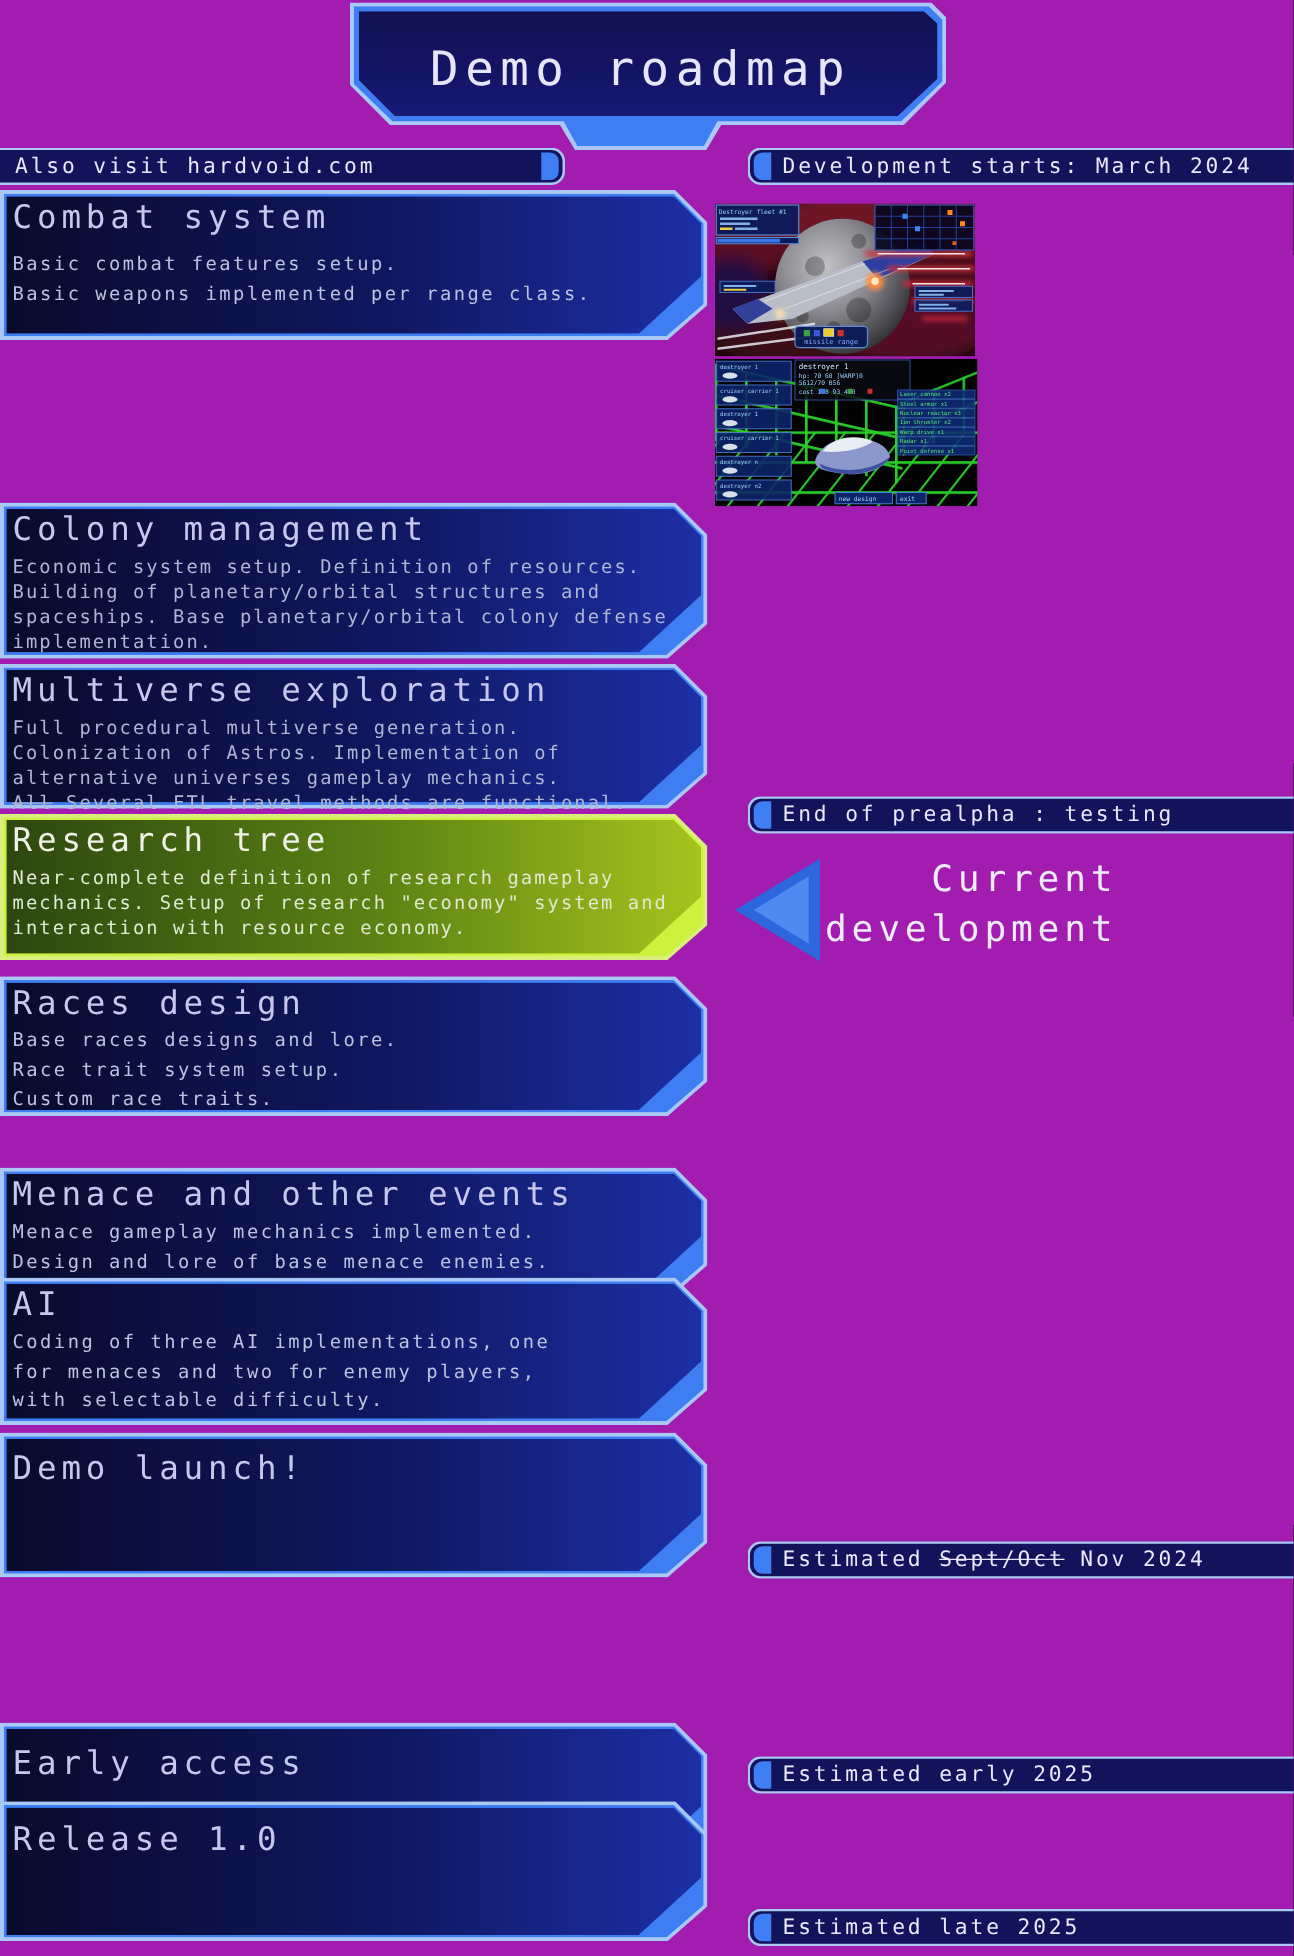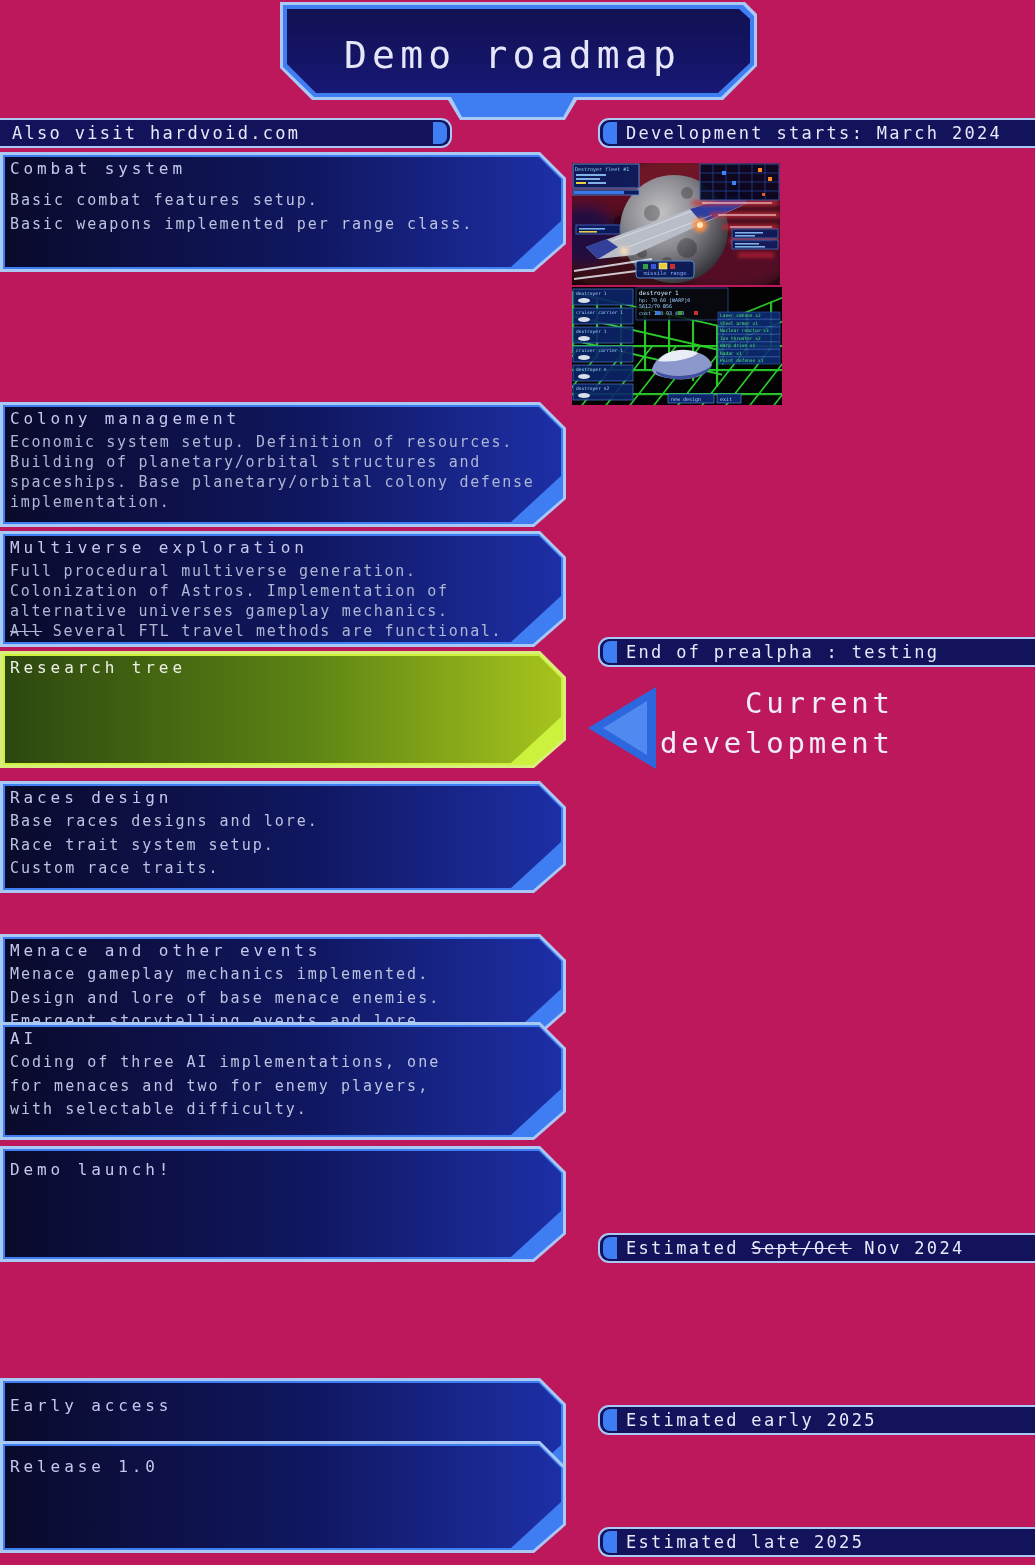--- a/index.html
+++ b/index.html
@@ -1,16 +1,16 @@
 <!DOCTYPE html>
 <html><head>
 <meta charset="utf-8">
 <style>
   html,body{margin:0;padding:0;background:#000;}
-  .wrap{position:relative;width:1035px;height:1565px;background:#be185d;overflow:hidden;
+  .wrap{position:relative;width:1035px;height:1565px;background:#a21caf;overflow:hidden;
         font-family:"DejaVu Sans Mono",monospace;}
 
   
   .tb{position:absolute;left:268px;top:0;width:489px;height:124px;}
   .tb-outer{position:absolute;inset:0;background:#a9c8f4;
     clip-path:polygon(12px 2px,477px 2px,489px 14px,489px 66px,455px 100px,309px 100px,297px 120px,192px 120px,180px 100px,44px 100px,12px 68px);}
   .tb-mid{position:absolute;inset:0;background:#3f7df2;
     clip-path:polygon(15px 5px,475px 5px,486px 16px,486px 65px,453px 97px,306px 97px,295px 117px,194px 117px,183px 97px,46px 97px,15px 67px);}
   .tb-inner{position:absolute;inset:0;background:linear-gradient(180deg,#10104e 0%,#15156a 55%,#1d1d85 100%);
     clip-path:polygon(19px 9px,471px 9px,482px 19px,482px 63px,450px 93px,48px 93px,19px 64px);}
@@ -32,21 +32,21 @@
   .c-outer{position:absolute;inset:0;background:#a9c8f4;
     clip-path:polygon(0 0,calc(100% - 26px) 0,100% 26px,100% calc(100% - 28px),calc(100% - 32px) 100%,0 100%);}
   .c-mid{position:absolute;inset:3px;background:#3f7df2;
     clip-path:polygon(0 0,calc(100% - 24px) 0,100% 24px,100% calc(100% - 26px),calc(100% - 30px) 100%,0 100%);}
   .c-inner{position:absolute;inset:5px;background:linear-gradient(90deg,#0a0a2c 0%,#101760 55%,#1d2fa6 100%);
     clip-path:polygon(0 0,calc(100% - 22px) 0,100% 22px,100% calc(100% - 46px),calc(100% - 50px) 100%,0 100%);}
   .card.green .c-outer{background:#d9ee7c;}
   .card.green .c-mid{background:#cdf23e;}
   .card.green .c-inner{background:linear-gradient(90deg,#2c470f 0%,#5d8414 55%,#a6c41d 100%);}
   .c-content{position:absolute;inset:0;padding:7px 14px 0 10px;}
-  .c-title{font-size:16px;letter-spacing:3.9px;color:#c7c7ee;white-space:nowrap;}
+  .c-title{font-size:26px;letter-spacing:3.9px;color:#c7c7ee;white-space:nowrap;}
   .card.green .c-title{color:#eef2e6;}
   .body-lg{margin-top:11px;font-size:15px;letter-spacing:2px;line-height:23.5px;
     color:#bcc3e0;white-space:pre-line;}
   .body-sm{margin-top:4px;font-size:15px;letter-spacing:1.67px;line-height:20px;
     color:#aeb6d4;white-space:pre-line;}
   .card.green .body-sm{color:#e1e9d2;}
 
   
   .cur-arrow{position:absolute;left:588px;top:686px;}
   .cur-text{position:absolute;left:660px;top:684px;color:#edecfa;font-size:29px;
@@ -131,20 +131,23 @@
 </span><s>All</s><span> Several FTL travel methods are functional.</span></div>
     </div>
   </div>
 
   <div class="card green" style="top:651px;height:117px">
     <div class="c-outer"></div>
       <div class="c-mid"></div>
       <div class="c-inner"></div>
     <div class="c-content">
       <div class="c-title">Research tree</div>
+      <div class="body-sm">Near-complete definition of research gameplay
+mechanics. Setup of research "economy" system and
+interaction with resource economy.</div>
     </div>
   </div>
 
   <div class="card" style="top:781px;height:112px">
     <div class="c-outer"></div>
       <div class="c-mid"></div>
       <div class="c-inner"></div>
     <div class="c-content">
       <div class="c-title">Races design</div>
       <div class="body-lg" style="margin-top:3px;line-height:23.5px">Base races designs and lore.

